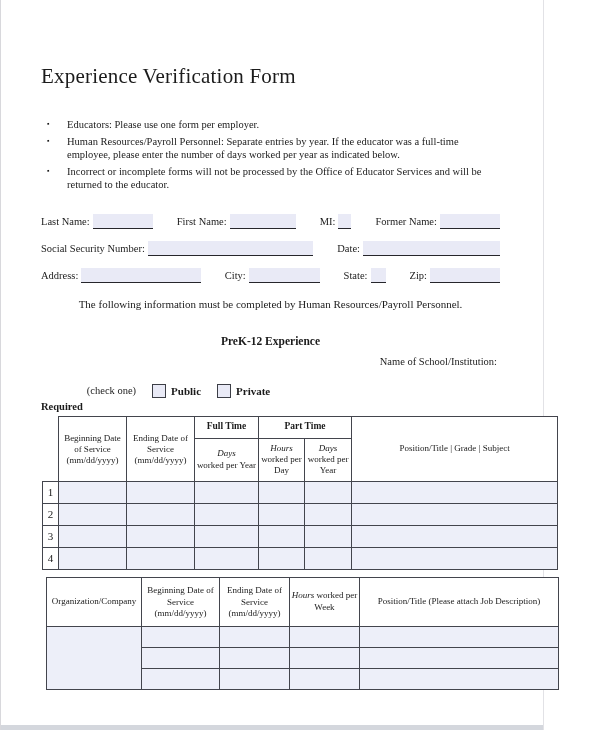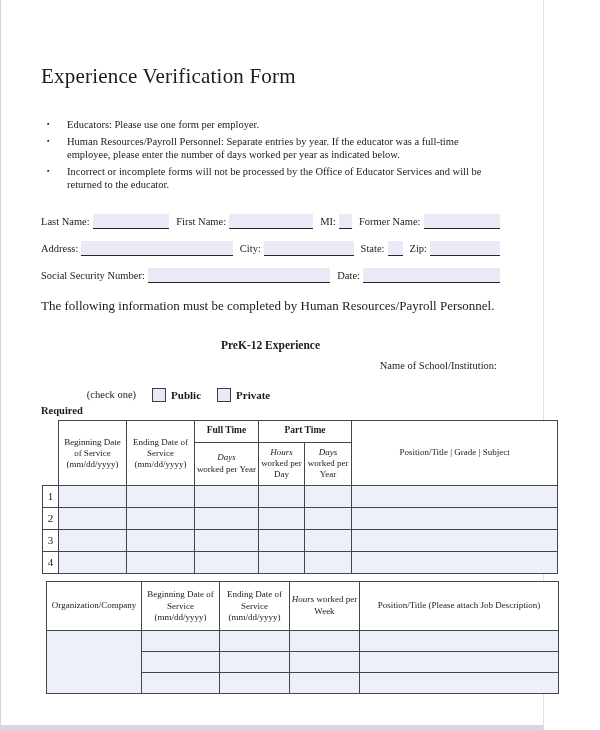--- a/index.html
+++ b/index.html
@@ -22,32 +22,32 @@
   }
   
   .instructions{margin-top:30px;font-size:10.5px;line-height:13.5px;}
   .bullet-item{display:flex;margin-bottom:3px;}
   .bullet-mark{width:20px;flex:0 0 20px;text-align:left;padding-left:6px;font-size:7px;line-height:13.5px;}
   .bullet-text{flex:1;}
   
   .fields{margin-top:16px;font-size:10.5px;}
   .frow{display:flex;align-items:flex-end;height:21px;margin-bottom:6px;}
   .lbl{white-space:nowrap;padding-right:3px;line-height:15px;}
-  .lbl.gap{margin-left:7px;}
+  .lbl.gap{margin-left:24px;}
   .fld{border-bottom:1px solid #26262b;background:#e9eaf6;height:14px;align-self:flex-end;}
   .grow10{flex-grow:1;}
   .grow11{flex-grow:1.1;}
   .grow16{flex-grow:1.6;}
   .grow27{flex-grow:2.7;}
   .w13{flex:0 0 13px;}
   .w15{flex:0 0 15px;}
   .w70{flex:0 0 70px;}
   .w137{flex:0 0 137px;}
   
-  .hr-note{margin-top:15px;text-align:left;font-size:13px;}
+  .hr-note{margin-top:15px;text-align:center;font-size:11px;}
   .section-title{margin-top:25px;text-align:center;font-size:11.5px;font-weight:bold;}
   .school-row{display:flex;align-items:flex-end;height:20px;margin-top:7px;font-size:10.5px;flex-direction:column;}
   .required-row{display:flex;align-items:center;margin-top:9px;font-size:10.5px;height:16px;}
   .req-bold{font-weight:bold;margin-top:32px;}
   .checkbox{
     width:12px;height:12px;border:1px solid #3c3e46;background:#e9eaf6;
     display:inline-block;margin:0 5px 0 16px;flex:0 0 12px;
   }
   .opt-label{font-weight:bold;font-size:11px;}
   
@@ -97,34 +97,34 @@
       <span class="lbl">Last Name:</span>
       <span class="fld grow10"></span>
       <span class="lbl gap">First Name:</span>
       <span class="fld grow11"></span>
       <span class="lbl gap">MI:</span>
       <span class="fld w13"></span>
       <span class="lbl gap">Former Name:</span>
       <span class="fld grow10"></span>
     </div>
     <div class="frow">
+      <span class="lbl">Social Security Number:</span>
+      <span class="fld grow10"></span>
+      <span class="lbl gap">Date:</span>
+      <span class="fld w137"></span>
+    </div>
+    <div class="frow">
       <span class="lbl">Address:</span>
       <span class="fld grow27"></span>
       <span class="lbl gap">City:</span>
       <span class="fld grow16"></span>
       <span class="lbl gap">State:</span>
       <span class="fld w15"></span>
       <span class="lbl gap">Zip:</span>
       <span class="fld w70"></span>
-    </div>
-    <div class="frow">
-      <span class="lbl">Social Security Number:</span>
-      <span class="fld grow10"></span>
-      <span class="lbl gap">Date:</span>
-      <span class="fld w137"></span>
     </div>
   </div>
 
   <div class="hr-note">The following information must be completed by Human Resources/Payroll Personnel.</div>
 
   <div class="section-title">PreK-12 Experience</div>
 
   <div class="school-row">
     <span class="lbl">Name of School/Institution:</span>
     <span class="fld grow10"></span>

